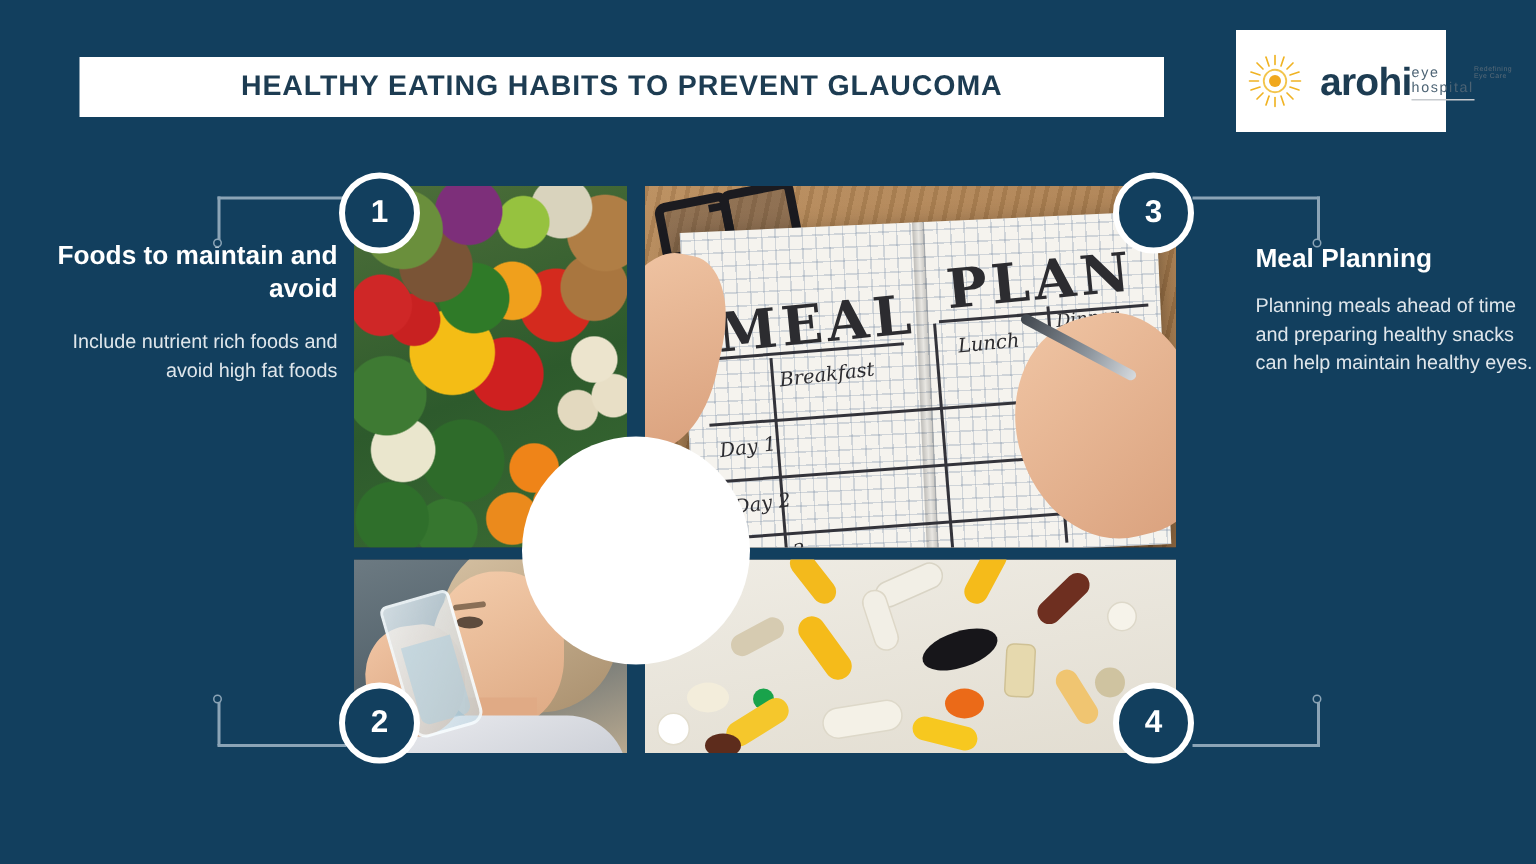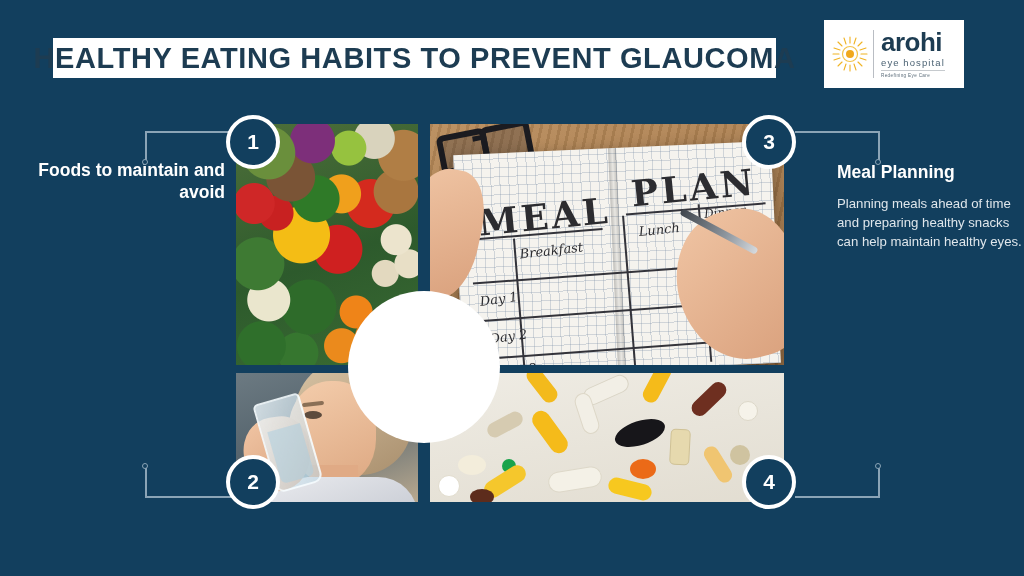--- a/index.html
+++ b/index.html
@@ -26,21 +26,21 @@
     width: 723px;
     height: 40px;
     background: #ffffff;
     display: flex;
     align-items: center;
     justify-content: center;
     box-sizing: border-box;
   }
   .title-bar .title-text {
     color: #1d3c52;
-    font-size: 29px;
+    font-size: 19px;
     font-weight: bold;
     letter-spacing: 0.6px;
     white-space: nowrap;
     text-align: right;
   }
 
   
   .logo-box {
     position: absolute;
     left: 824px;
@@ -60,21 +60,20 @@
     position: relative;
   }
   .logo-divider {
     width: 1px;
     align-self: stretch;
     background: #b9bdc3;
     margin: 6px 7px 6px 3px;
   }
   .logo-words {
     display: flex;
-    flex-direction: column;
     justify-content: flex-end;
     line-height: 1;
   }
   .logo-name {
     font-size: 26px;
     font-weight: bold;
     color: #1d3c52;
     letter-spacing: -0.5px;
   }
   .logo-sub {
@@ -492,20 +491,21 @@
   </div>
   <div class="badge badge-3">
     <span>3</span>
   </div>
   <div class="badge badge-4">
     <span>4</span>
   </div>
 
   <div class="block blk-foods align-right">
     <h3>Foods to maintain and avoid</h3>
+    <p>Include nutrient rich foods and avoid high fat foods</p>
   </div>
 
 
   <div class="block blk-meal align-left">
     <h3>Meal Planning</h3>
     <p>Planning meals ahead of time and preparing healthy snacks can help maintain healthy eyes.</p>
   </div>
 
 
 </div>

